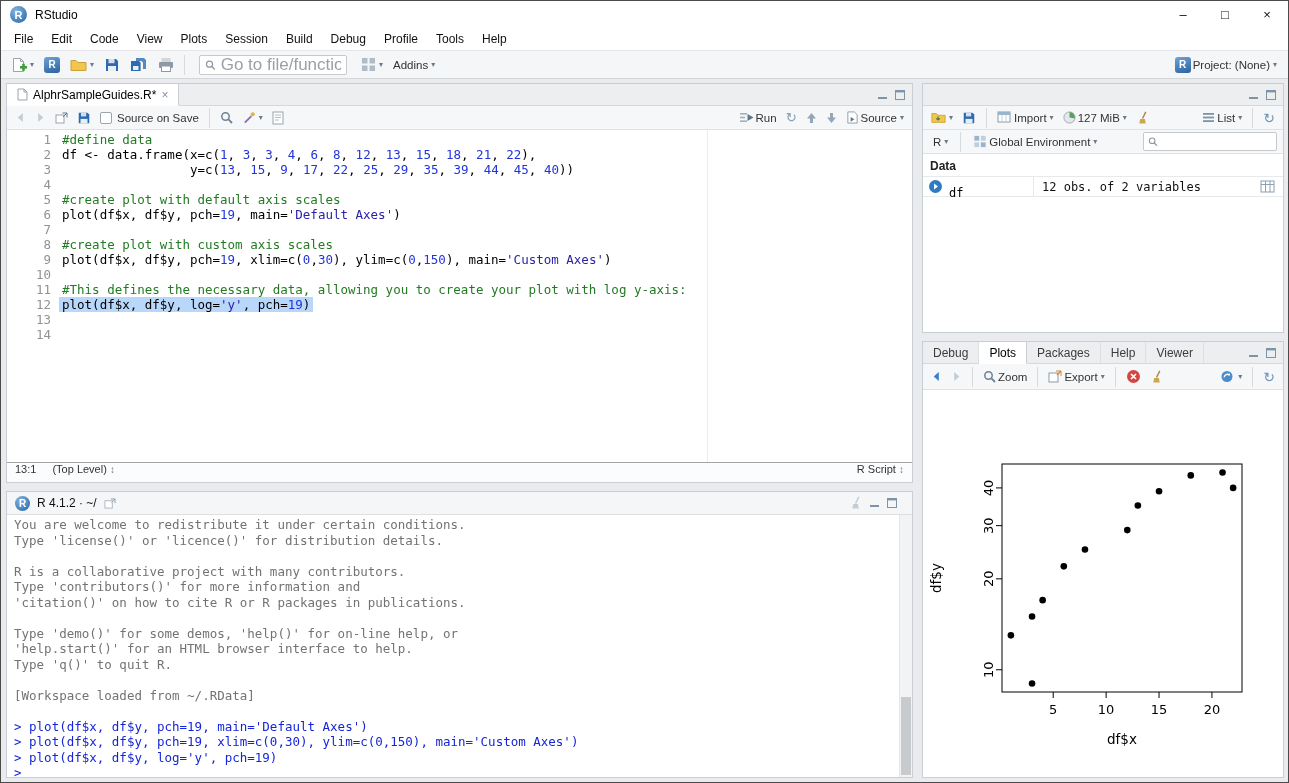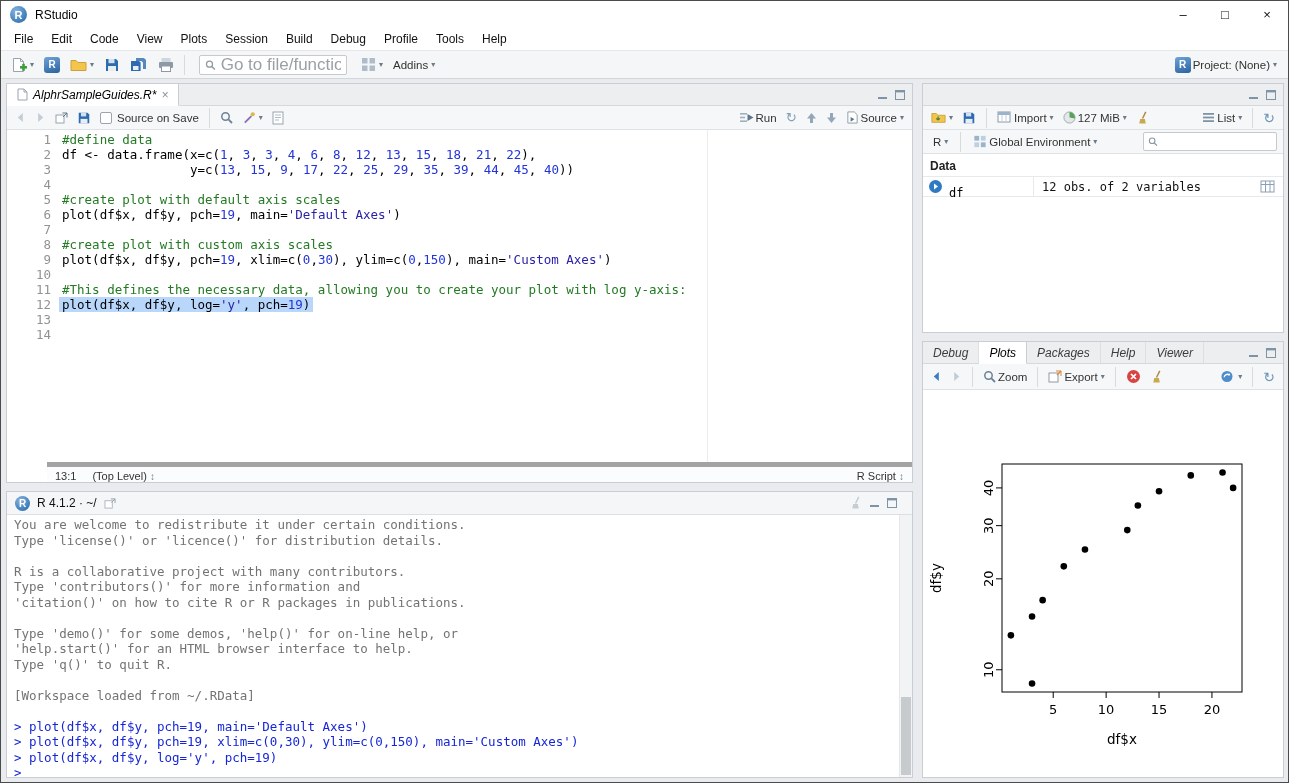--- a/index.html
+++ b/index.html
@@ -30,39 +30,39 @@
   .cube{width:16px;height:16px;border-radius:3px;background:linear-gradient(160deg,#6fa3d8,#2a629e);color:#fff;font-weight:bold;font-size:10px;display:flex;align-items:center;justify-content:center;flex:none;}
 
   
   .workspace{position:absolute;top:78px;left:0;right:0;bottom:0;background:#e9ebee;}
   .pane{position:absolute;background:#fff;border:1px solid #c9ced4;}
   .source-pane{left:5px;top:4px;width:907px;height:400px;}
   .console-pane{left:5px;top:412px;width:907px;height:287px;}
   .env-pane{left:921px;top:4px;width:362px;height:250px;}
   .plots-pane{left:921px;top:262px;width:362px;height:437px;}
 
-  .tabbar{height:22px;background:#eceef0;border-bottom:1px solid #d5d9dc;display:flex;align-items:stretch;font-style:italic;}
+  .tabbar{height:22px;background:#eceef0;border-bottom:1px solid #d5d9dc;display:flex;align-items:stretch;}
   .ptab{padding:0 10px;display:flex;align-items:center;font-size:12px;color:#3c3c3c;border-right:1px solid #dde0e3;gap:5px;}
   .ptab.active{background:#fff;border-right:1px solid #c9ced4;color:#000;margin-bottom:-1px;border-bottom:1px solid #fff;}
   .pane-btns{margin-left:auto;display:flex;gap:7px;padding:0 7px;align-items:center;}
   .tab-close{color:#8a949c;font-size:12px;line-height:1;}
 
   .ptoolbar{height:24px;background:#f6f7f8;border-bottom:1px solid #dfe2e5;display:flex;align-items:center;padding:0 5px;gap:3px;font-size:11.5px;color:#333;}
   .ptoolbar .tbtn{height:20px;padding:0 3px;}
 
   
   .editor{position:absolute;top:46px;left:0;right:0;bottom:20px;overflow:hidden;font-family:"DejaVu Sans Mono","Liberation Mono",monospace;font-size:12.5px;line-height:15px;background:#fff;}
   .margin-line{position:absolute;top:0;bottom:0;left:700px;width:1px;background:#ececec;}
   .gutter{position:absolute;top:2px;left:0;width:44px;text-align:right;color:#929292;}
   .codearea{position:absolute;top:2px;left:55px;right:0;white-space:pre;color:#000;}
   .seg-c{color:#237a23;}
   .seg-n{color:#2133d9;}
   .seg-s{color:#2a22a8;}
   .hlspan{background:#b9d7fb;display:inline-block;margin:0 -3px;padding:0 3px;}
-  .src-status{position:absolute;left:0;right:0;bottom:0;height:20px;border-top:5px solid #a3a3a3;background:#fbfcfd;display:flex;align-items:flex-end;padding:0 8px;font-size:11px;color:#333;gap:16px;margin-left:40px;}
+  .src-status{position:absolute;left:0;right:0;bottom:0;height:20px;border-top:1px solid #a3a3a3;background:#fbfcfd;display:flex;align-items:flex-start;padding:0 8px;font-size:11px;color:#333;gap:16px;}
   .updown{color:#6b7b8a;font-size:10px;}
 
   
   .console-header{height:23px;background:#f5f6f7;border-bottom:1px solid #dde0e3;display:flex;align-items:center;padding:0 8px;gap:7px;font-size:12px;color:#111;}
   .console-body{position:absolute;top:23px;left:0;right:13px;bottom:0;font-family:"DejaVu Sans Mono","Liberation Mono",monospace;font-size:12.5px;line-height:15.5px;padding:2px 0 0 7px;white-space:pre;overflow:hidden;background:#fff;}
   .cin{color:#1526d8;}
   .cout{color:#737373;}
   .scrollbar-v{position:absolute;top:23px;right:0;bottom:0;width:13px;background:#f2f3f4;border-left:1px solid #e4e6e8;}
   .scroll-thumb{position:absolute;left:1px;right:1px;top:182px;height:78px;background:#c8cbce;}
 

